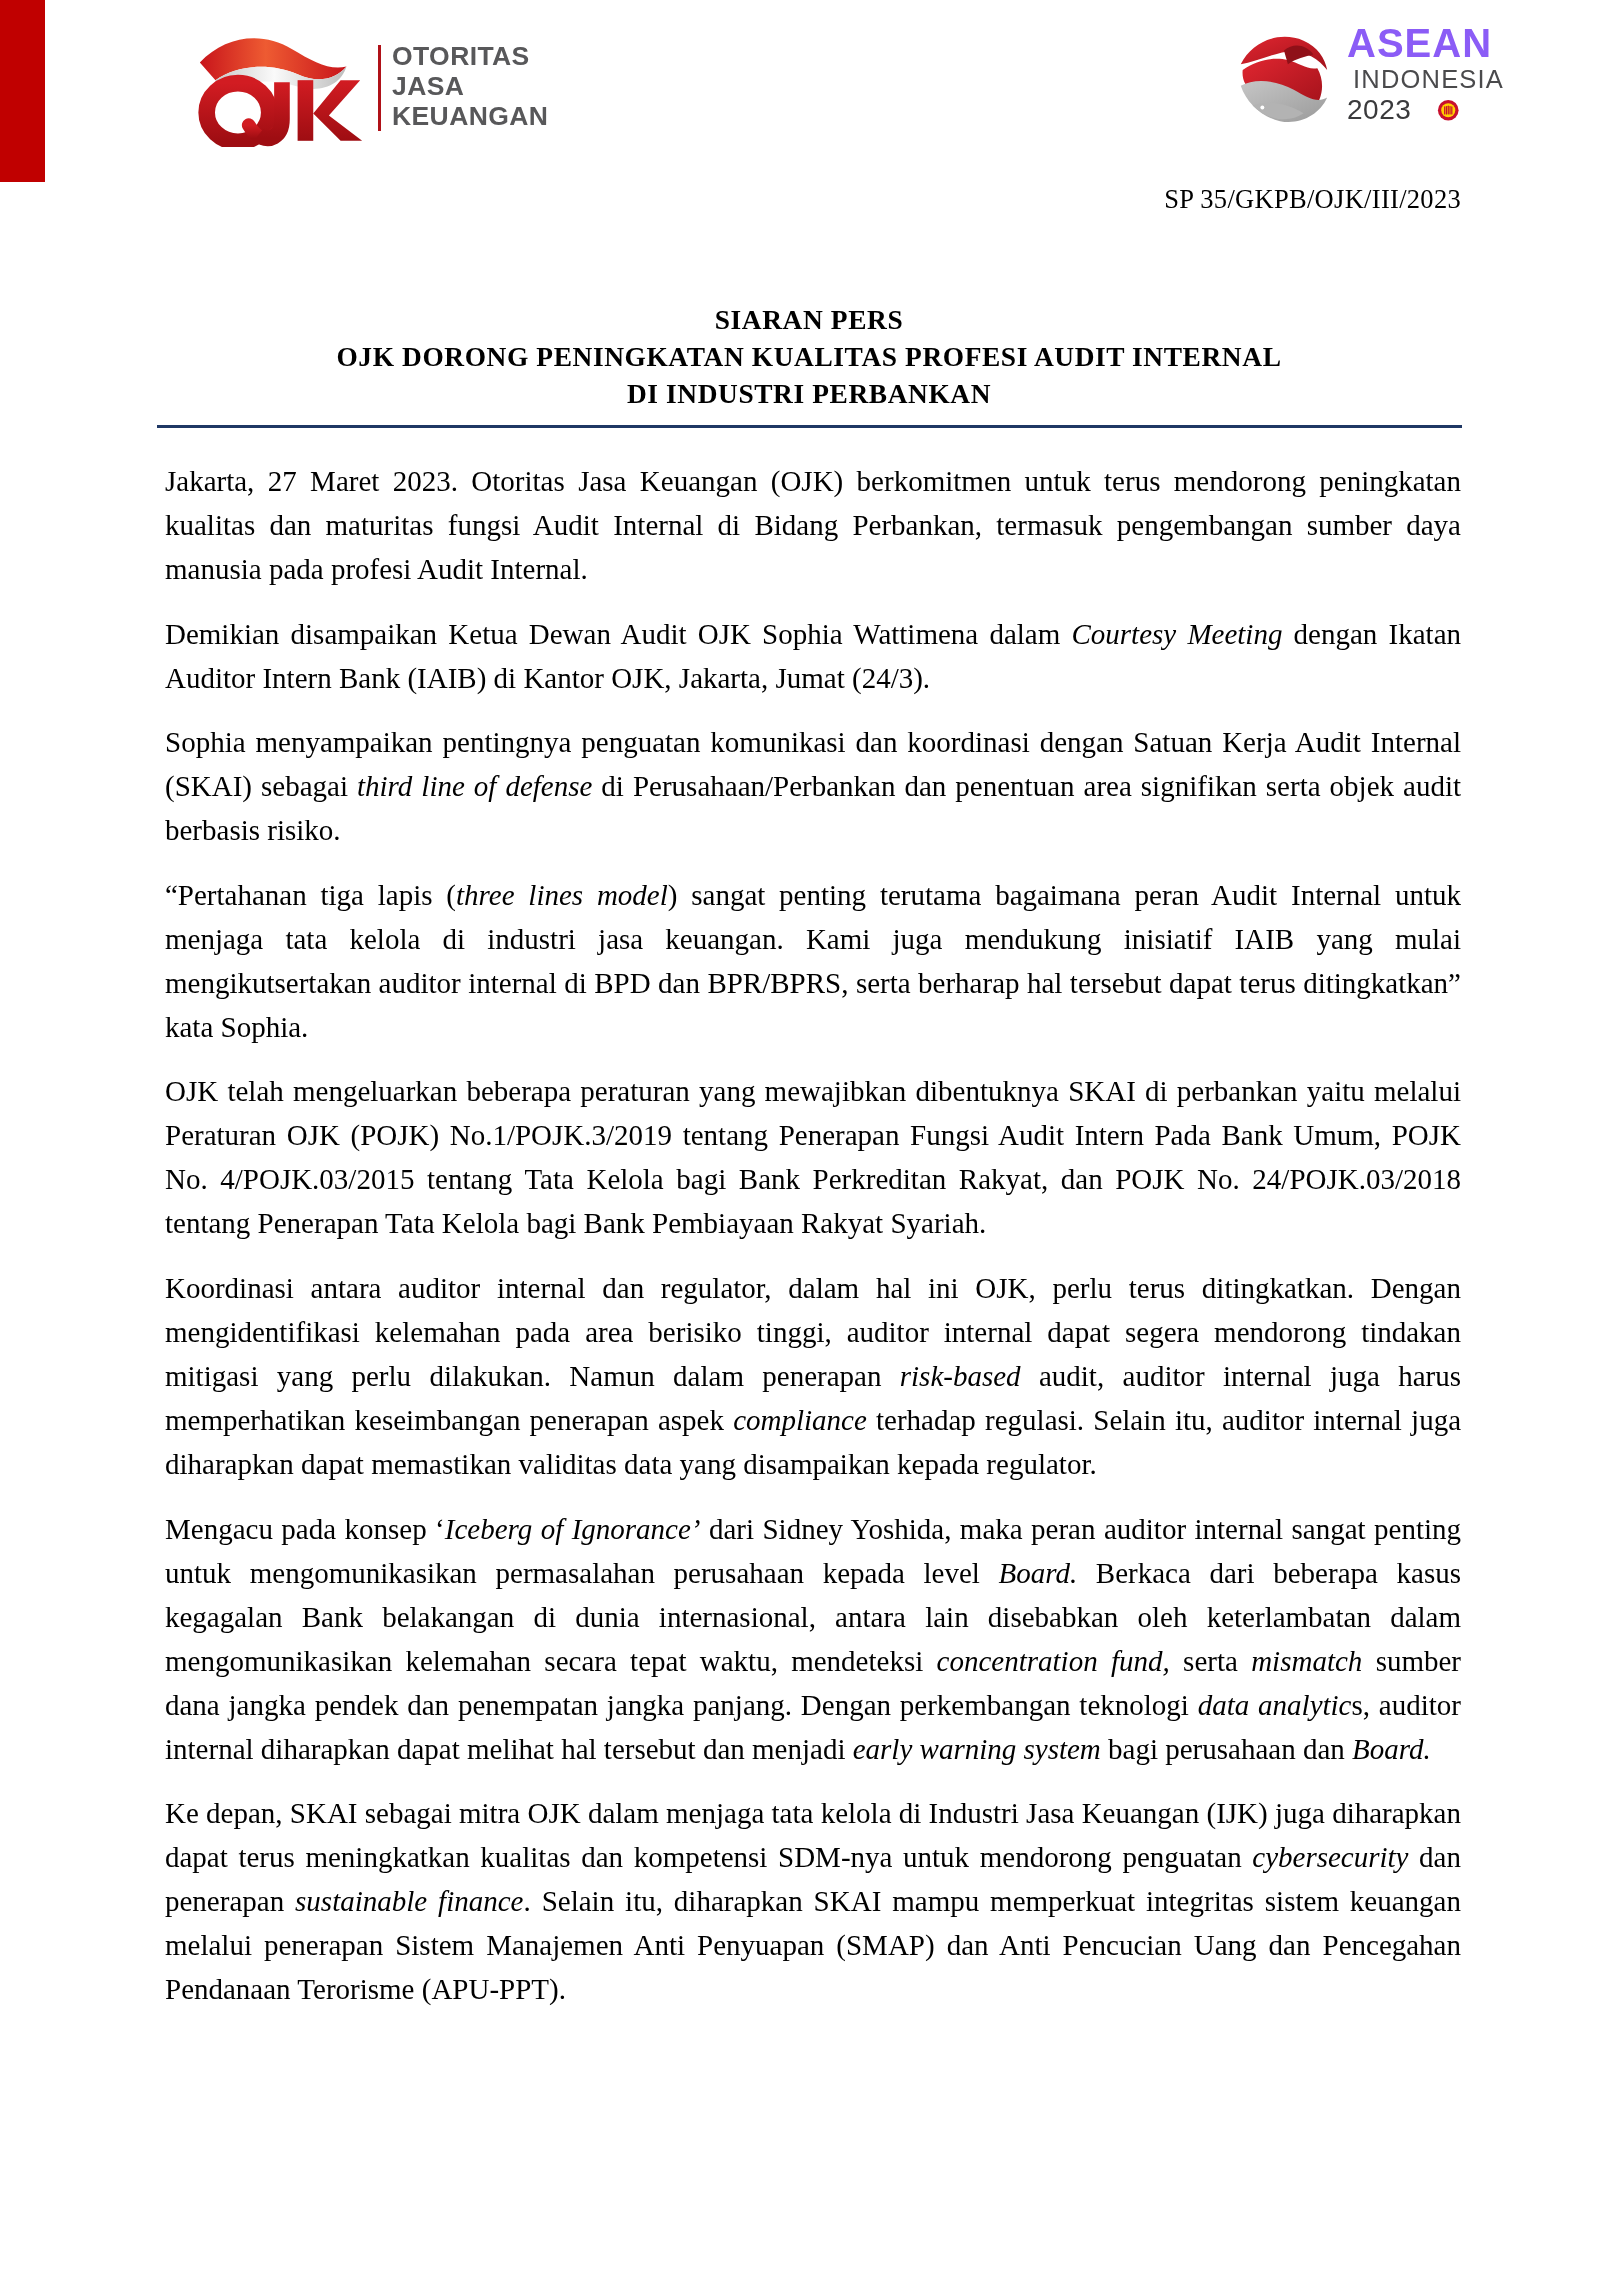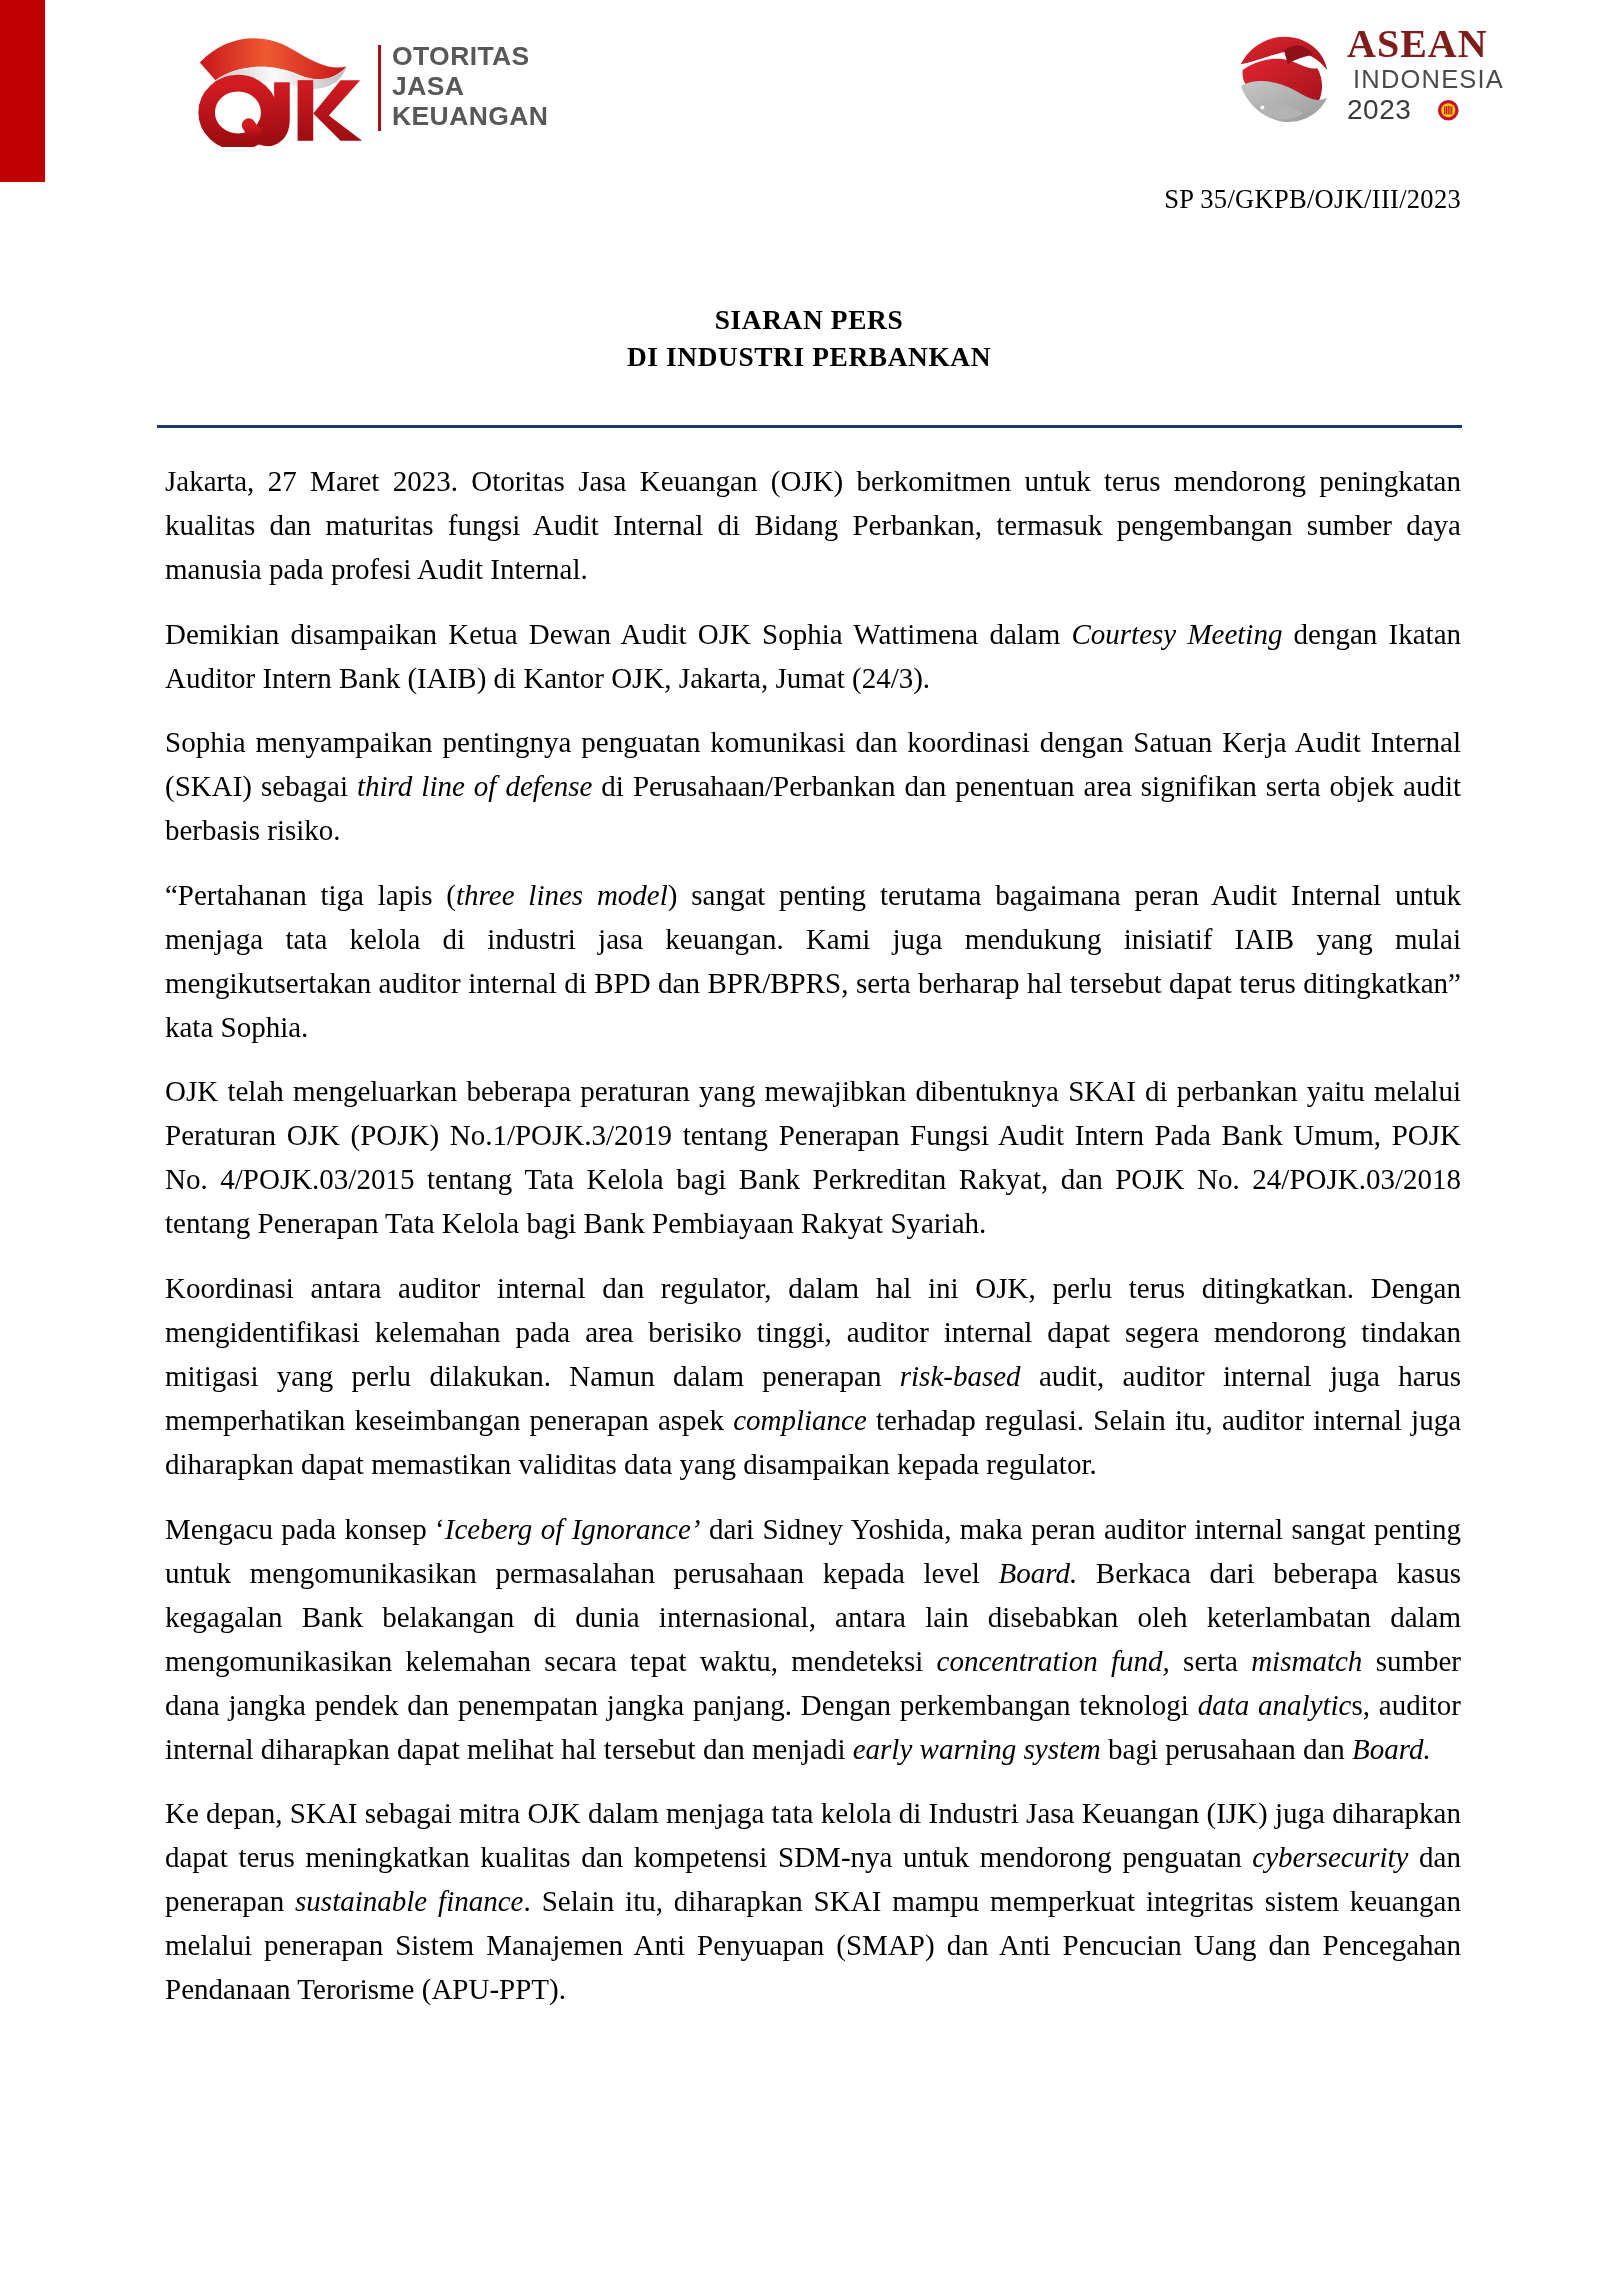--- a/index.html
+++ b/index.html
@@ -85,25 +85,25 @@
     width: 110px;
     height: 110px;
   }
   .asean-words {
     position: absolute;
     left: 120px;
     top: 5.9px;
     width: 186px;
   }
   .asean-title {
-    font-family: Liberation Serif, serif;
+    font-family: Liberation Sans, sans-serif;
     font-size: 40px;
     line-height: 41px;
     font-weight: 700;
-    color: #7f1d1d;
+    color: #8b5cf6;
     letter-spacing: 1px;
   }
   .asean-sub {
     font-family: "Liberation Sans", "DejaVu Sans", sans-serif;
     font-size: 25.5px;
     line-height: 30px;
     color: #4A4A4C;
     letter-spacing: 1.2px;
     margin-left: 6px;
   }
@@ -267,20 +267,21 @@
         </svg>
       </div>
     </div>
   </div>
 </div>
 
 <div class="doc-number">SP 35/GKPB/OJK/III/2023</div>
 
 <div class="title-block">
   <span class="title-line">SIARAN PERS</span>
+  <span class="title-line">OJK DORONG PENINGKATAN KUALITAS PROFESI AUDIT INTERNAL</span>
   <span class="title-line">DI INDUSTRI PERBANKAN</span>
 </div>
 
 <div class="rule"></div>
 
 <div class="body-copy">
     <p><span>Jakarta, 27 Maret 2023. Otoritas Jasa Keuangan (OJK) berkomitmen untuk terus mendorong peningkatan kualitas dan maturitas fungsi Audit Internal di Bidang Perbankan, termasuk pengembangan sumber daya manusia pada profesi Audit Internal.</span></p>
     <p><span>Demikian disampaikan Ketua Dewan Audit OJK Sophia Wattimena dalam </span><i>Courtesy Meeting</i><span> dengan Ikatan Auditor Intern Bank (IAIB) di Kantor OJK, Jakarta, Jumat (24/3).</span></p>
     <p><span>Sophia menyampaikan pentingnya penguatan komunikasi dan koordinasi dengan Satuan Kerja Audit Internal (SKAI) sebagai </span><i>third line of defense</i><span> di Perusahaan/Perbankan dan penentuan area signifikan serta objek audit berbasis risiko.</span></p>
     <p><span>“Pertahanan tiga lapis (</span><i>three lines model</i><span>) sangat penting terutama bagaimana peran Audit Internal untuk menjaga tata kelola di industri jasa keuangan. Kami juga mendukung inisiatif IAIB yang mulai mengikutsertakan auditor internal di BPD dan BPR/BPRS, serta berharap hal tersebut dapat terus ditingkatkan” kata Sophia.</span></p>

